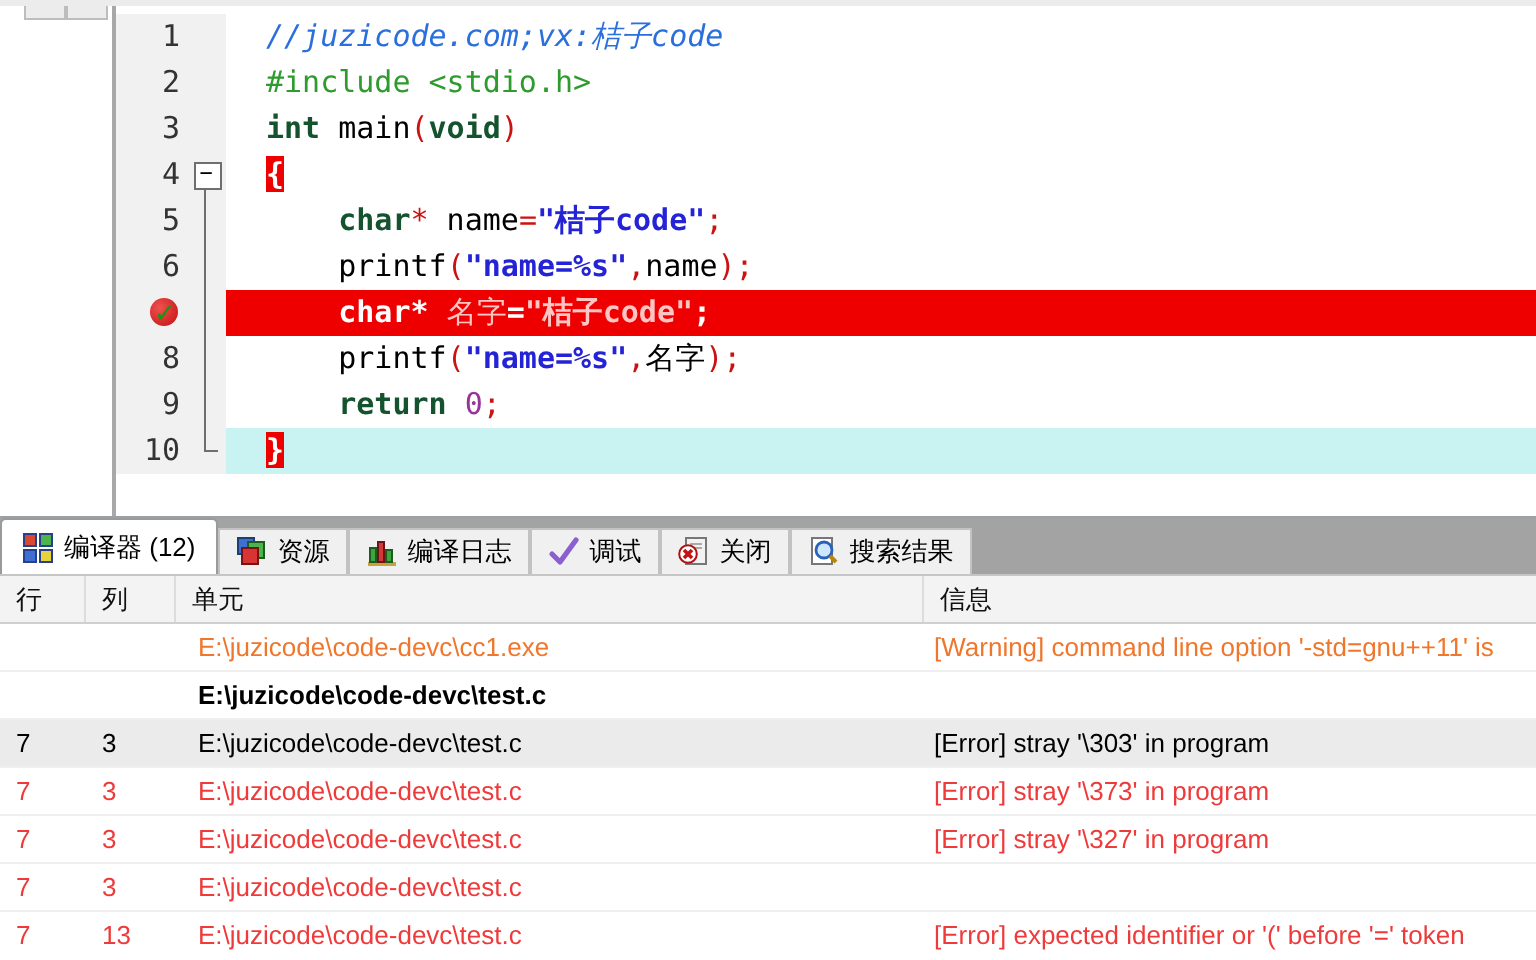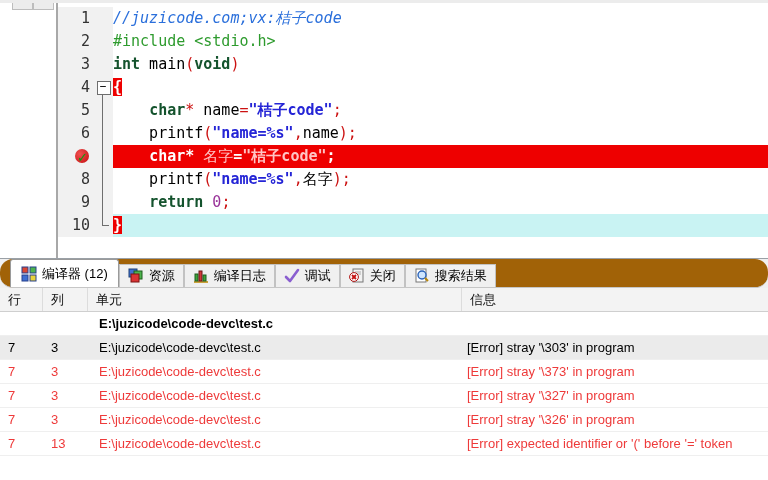--- a/index.html
+++ b/index.html
@@ -11,21 +11,21 @@
   .sidebar { width:58px; background:#fff; border-right:2px solid #a8a8a8; position:relative; flex:none; }
   .tabfrag { position:absolute; top:0; left:12px; display:flex; }
   .tabfrag .frag { width:21px; height:7px; background:#ececec; border:1px solid #bdbdbd; border-top:none; }
 
   .editor { flex:1; padding-top:4px; overflow:hidden;
             font-family:"DejaVu Sans Mono", monospace; font-size:15px; }
   .cl { display:flex; height:23px; line-height:23px; }
   .g-num { width:37px; flex:none; text-align:right; padding-right:5px; background:#f1f1f1;
            color:#333; font-size:15px; }
   .g-fold { width:18px; flex:none; background:#f1f1f1; position:relative; }
-  .code-text { flex:1; white-space:pre; padding-left:0; }
+  .code-text { flex:1; white-space:pre; padding-left:20px; }
 
   .cl.error .code-text { background:#ee0000; }
   .cl.current .code-text { background:#c9f3f3; }
 
   
   .fold-box::before { content:""; position:absolute; left:2px; top:5px; width:12px; height:12px;
                       background:#fff; border:1px solid #6e6e6e; }
   .fold-box::after { content:"−"; position:absolute; left:2px; top:5px; width:12px; height:12px;
                      font-size:11px; line-height:11px; text-align:center; color:#000; }
   .fold-box .stem { position:absolute; left:7px; top:18px; bottom:0; width:1px; background:#6e6e6e; }
@@ -49,22 +49,22 @@
   .t-str  { color:#2424d6; font-weight:bold; }
   .t-num  { color:#993399; }
   .t-bk   { color:#fff; background:#ee0000; font-weight:bold; }
   .t-ekw  { color:#fff; font-weight:bold; }
   .t-epl  { color:#ffc4c4; }
   .t-estr { color:#ffc4c4; font-weight:bold; }
   .t-esym { color:#fff; }
 
   
   .panel { height:219px; border-top:1px solid #9aa0a6; background:#f0f0f0; display:flex; flex-direction:column; }
-  .tabs { height:29px; display:flex; align-items:flex-end; background:#a16207;
-          border-bottom:1px solid #c6c6c6; padding-left:10px;border-radius:13px; }
+  .tabs { height:29px; display:flex; align-items:flex-end; background:#a3a3a3;
+          border-bottom:1px solid #c6c6c6; padding-left:0; }
   .tab { display:flex; align-items:center; gap:5px; height:23px; padding:0 8px;
          border:1px solid #c2c2c2; border-bottom:none; background:#f0f0f0;
          font-size:13px; color:#000; white-space:nowrap; }
   .tab.active { background:#fff; border:1px solid #9a9a9a; border-bottom:none; height:28px;
                 border-radius:3px 3px 0 0; padding:0 10px; }
   .tab .ticon { width:16px; height:16px; flex:none; display:inline-block; }
   .tab .ticon svg { display:block; }
 
   .grid-header { display:grid; grid-template-columns:43px 45px 374px 1fr; height:24px;
                  background:#f3f3f3; border-bottom:1px solid #cfcfcf; font-size:13px; color:#111; }
@@ -213,20 +213,26 @@
         <span>搜索结果</span>
       </div>
     </div>
   <div class="grid-header">
     <div class="hcell">行</div>
     <div class="hcell">列</div>
     <div class="hcell">单元</div>
     <div class="hcell">信息</div>
   </div>
   <div class="rows" id="rows">
+      <div class="row warning">
+        <div class="c line"></div>
+        <div class="c col"></div>
+        <div class="c unit">E:\juzicode\code-devc\cc1.exe</div>
+        <div class="c msg">[Warning] command line option '-std=gnu++11' is</div>
+      </div>
       <div class="row bold">
         <div class="c line"></div>
         <div class="c col"></div>
         <div class="c unit">E:\juzicode\code-devc\test.c</div>
       </div>
       <div class="row sel">
         <div class="c line">7</div>
         <div class="c col">3</div>
         <div class="c unit">E:\juzicode\code-devc\test.c</div>
         <div class="c msg">[Error] stray '\303' in program</div>
@@ -240,21 +246,20 @@
       <div class="row error">
         <div class="c line">7</div>
         <div class="c col">3</div>
         <div class="c unit">E:\juzicode\code-devc\test.c</div>
         <div class="c msg">[Error] stray '\327' in program</div>
       </div>
       <div class="row error">
         <div class="c line">7</div>
         <div class="c col">3</div>
         <div class="c unit">E:\juzicode\code-devc\test.c</div>
-        <div class="c msg">[Error] stray '\326' in program</div>
       </div>
       <div class="row error">
         <div class="c line">7</div>
         <div class="c col">13</div>
         <div class="c unit">E:\juzicode\code-devc\test.c</div>
         <div class="c msg">[Error] expected identifier or '(' before '=' token</div>
       </div>
     </div>
 </div>
 

